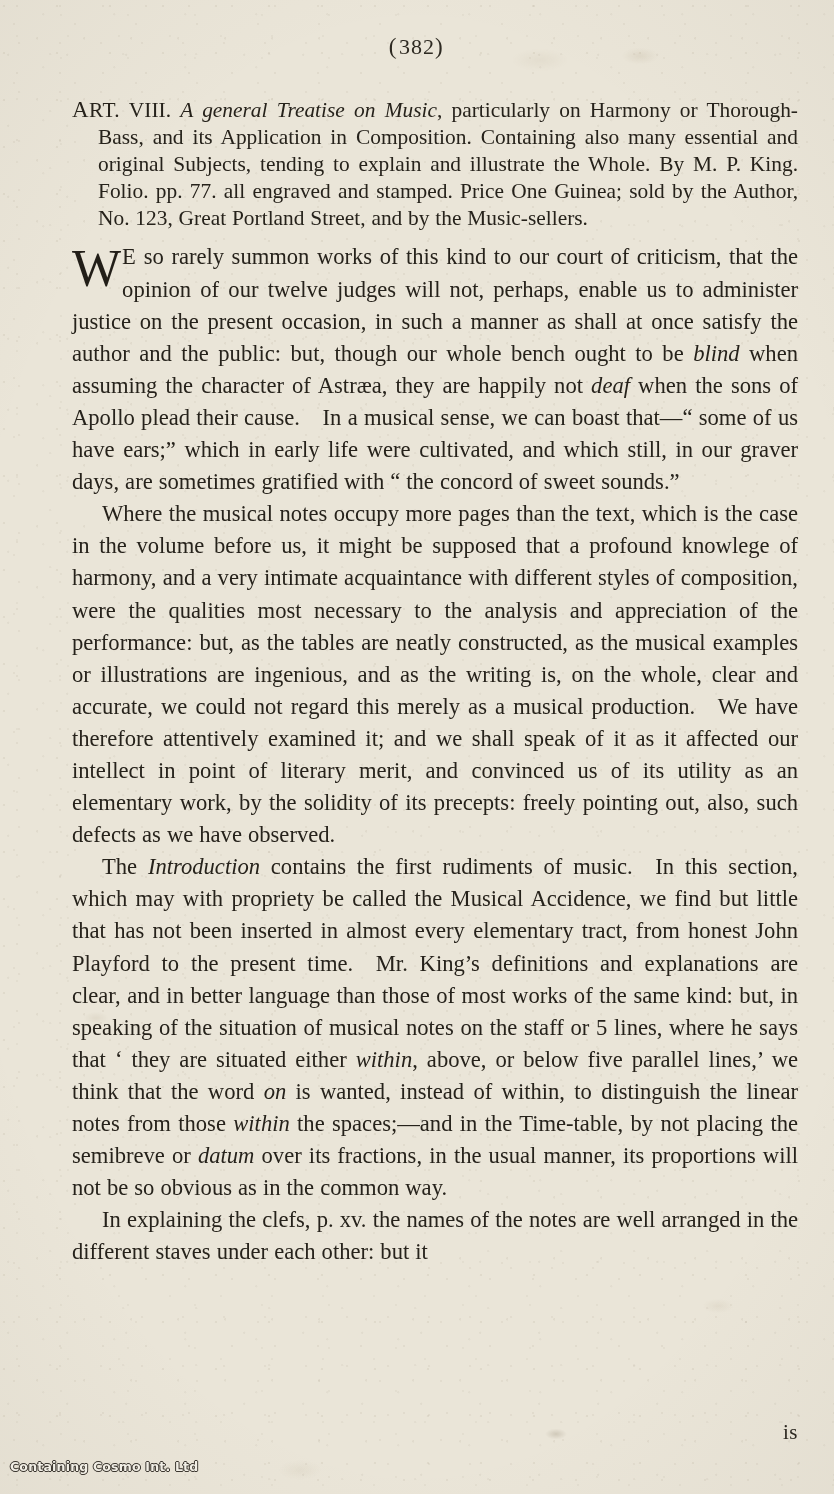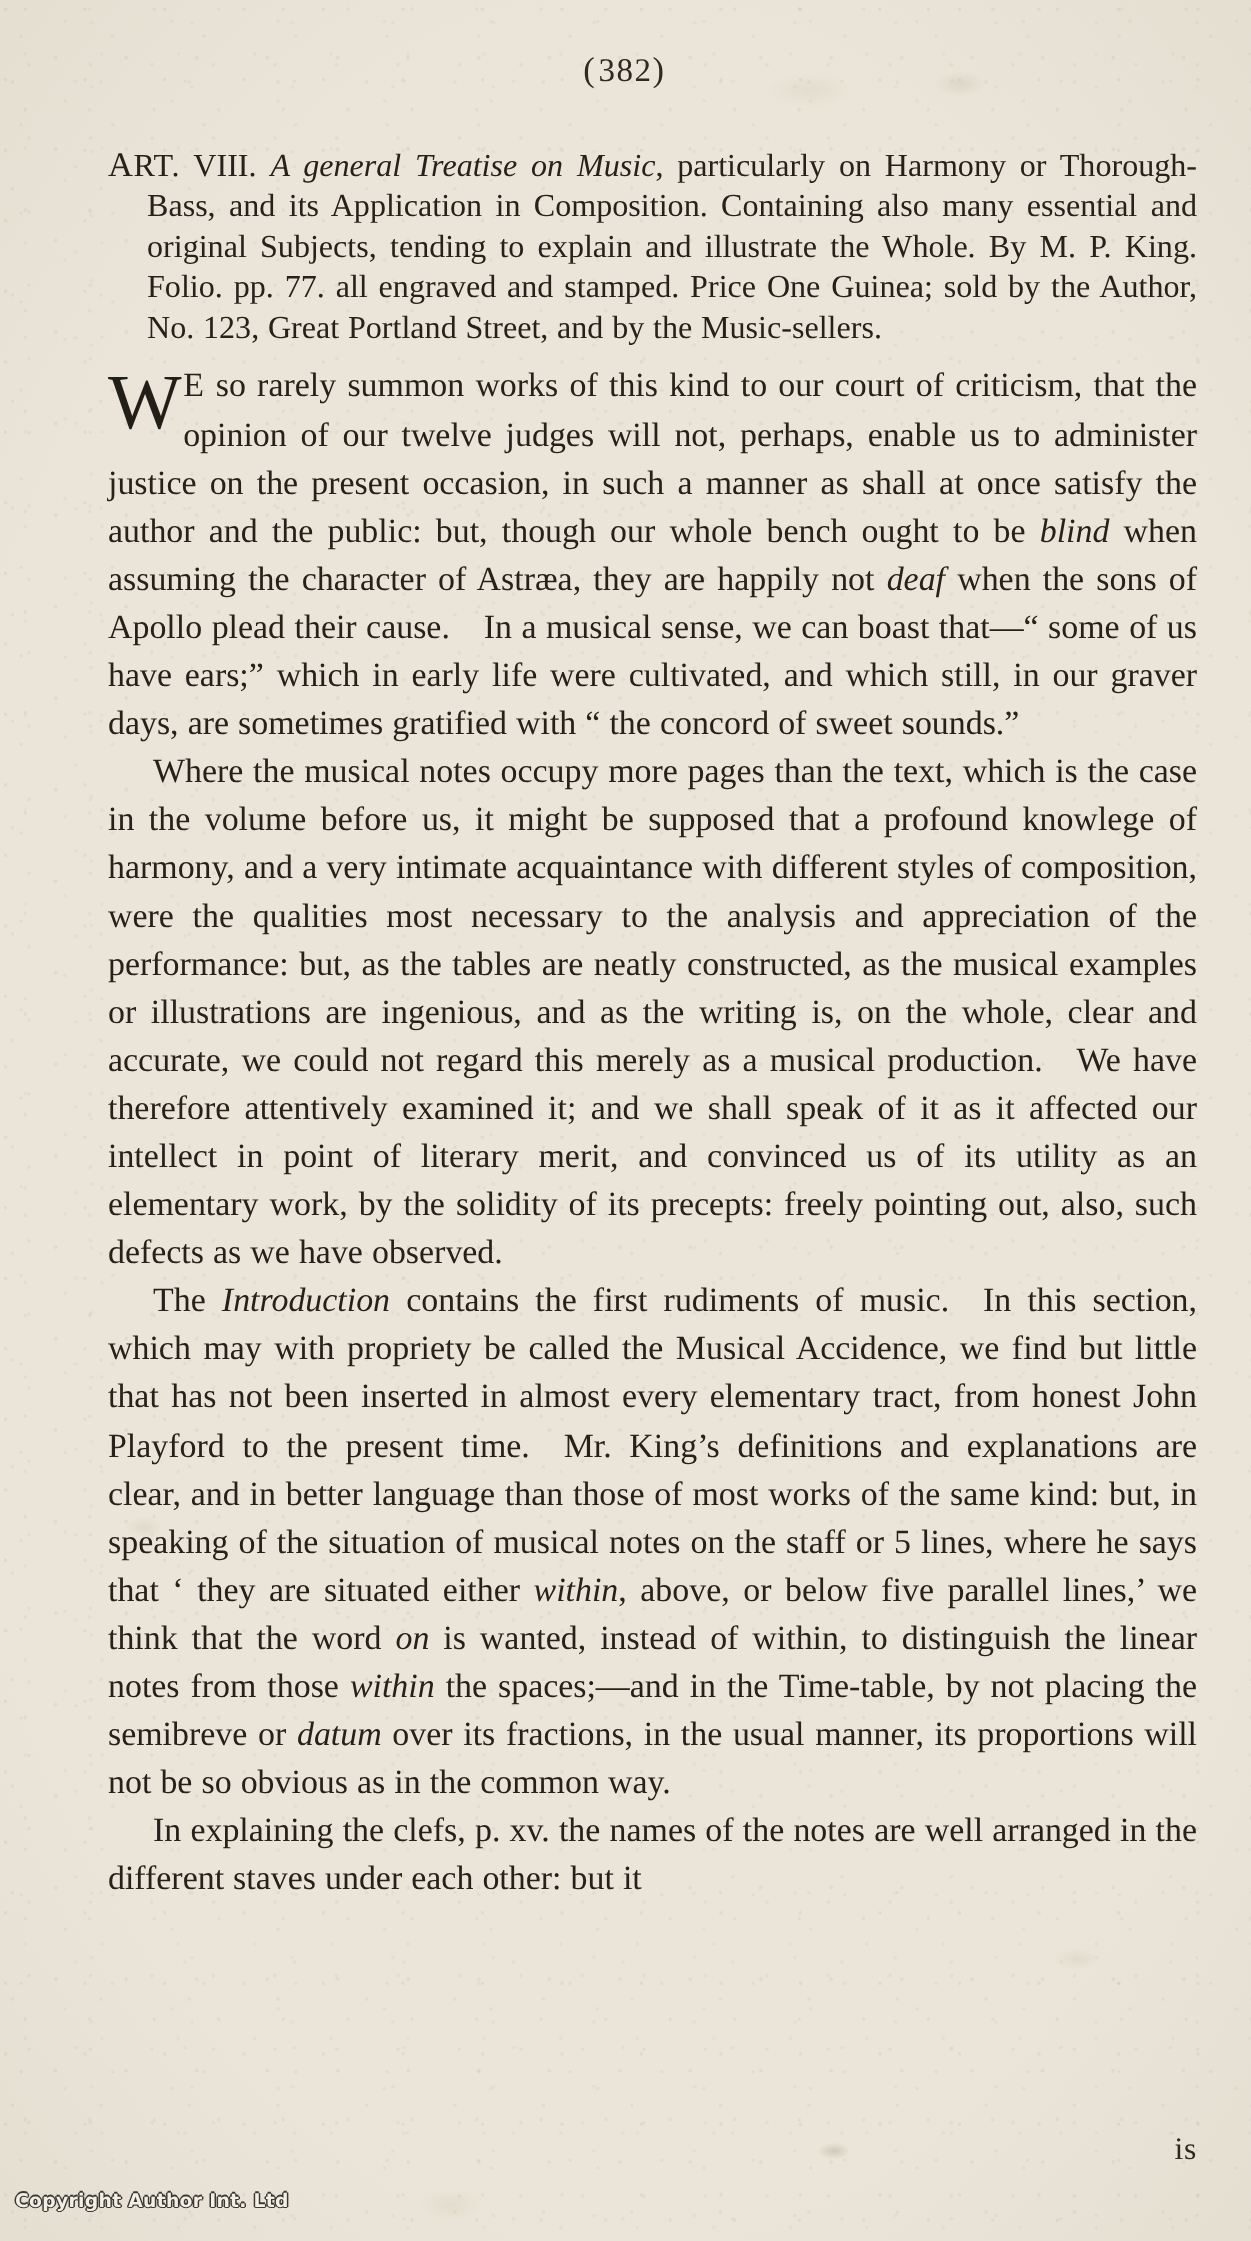--- a/index.html
+++ b/index.html
@@ -204,13 +204,13 @@
     <p class="body" id="para-2"><span>Where the musical notes occupy more pages than the text, which is the case in the volume before us, it might be supposed that a profound knowlege of harmony, and a very intimate acquaintance with different styles of composition, were the qualities most necessary to the analysis and appreciation of the performance: but, as the tables are neatly constructed, as the musical examples or illustrations are ingenious, and as the writing is, on the whole, clear and accurate, we could not regard this merely as a musical production. We have therefore attentively examined it; and we shall speak of it as it affected our intellect in point of literary merit, and convinced us of its utility as an elementary work, by the solidity of its precepts: freely pointing out, also, such defects as we have observed.</span></p>
     <p class="body" id="para-3"><span>The </span><i>Introduction</i><span> contains the first rudiments of music. In this section, which may with propriety be called the Musical Accidence, we find but little that has not been inserted in almost every elementary tract, from honest John Playford to the present time. Mr. King’s definitions and explanations are clear, and in better language than those of most works of the same kind: but, in speaking of the situation of musical notes on the staff or 5 lines, where he says that ‘ they are situated either </span><i>within</i><span>, above, or below five parallel lines,’ we think that the word </span><i>on</i><span> is wanted, instead of within, to distinguish the linear notes from those </span><i>within</i><span> the spaces;—and in the Time-table, by not placing the semibreve or </span><i>datum</i><span> over its fractions, in the usual manner, its proportions will not be so obvious as in the common way.</span></p>
     <p class="body" id="para-4"><span>In explaining the clefs, p. xv. the names of the notes are well arranged in the different staves under each other: but it</span></p>
 
   </div>
 
   <div class="catchword">is</div>
   <div id="inkwash"></div>
 </div>
 
-<div class="watermark">Copyright Author Int. Ltd</div>
+<div class="watermark">Containing Cosmo Int. Ltd</div>
 
 </body></html>

